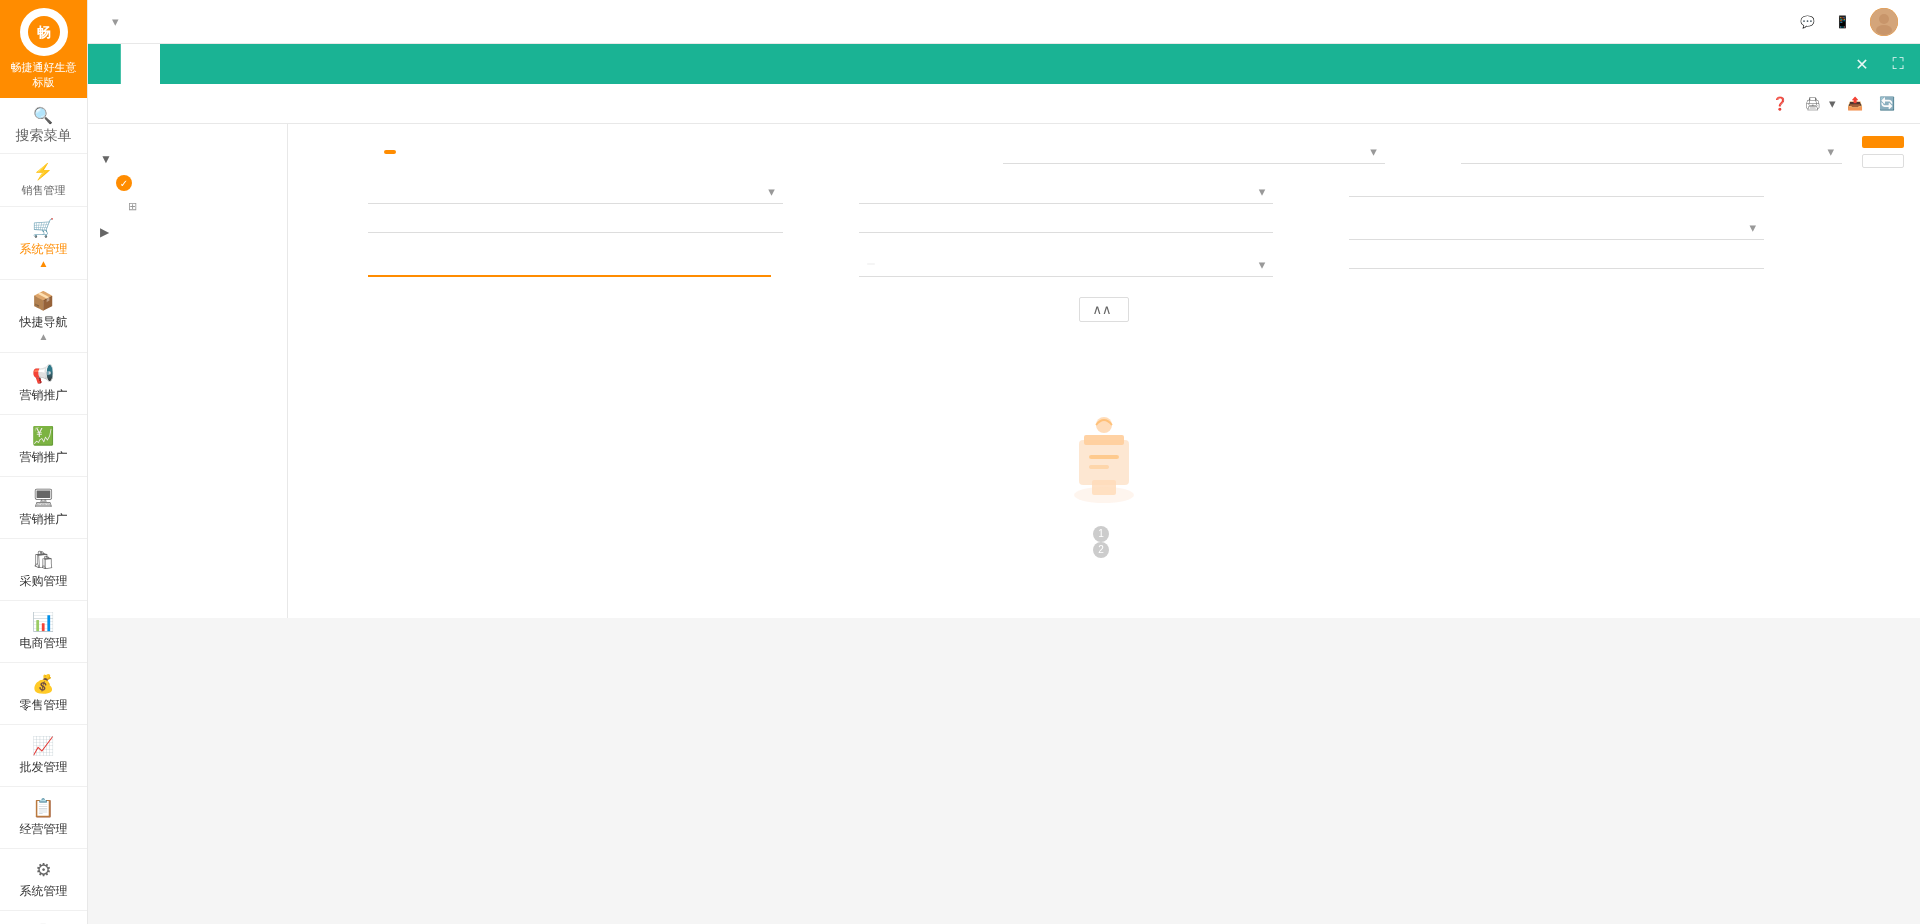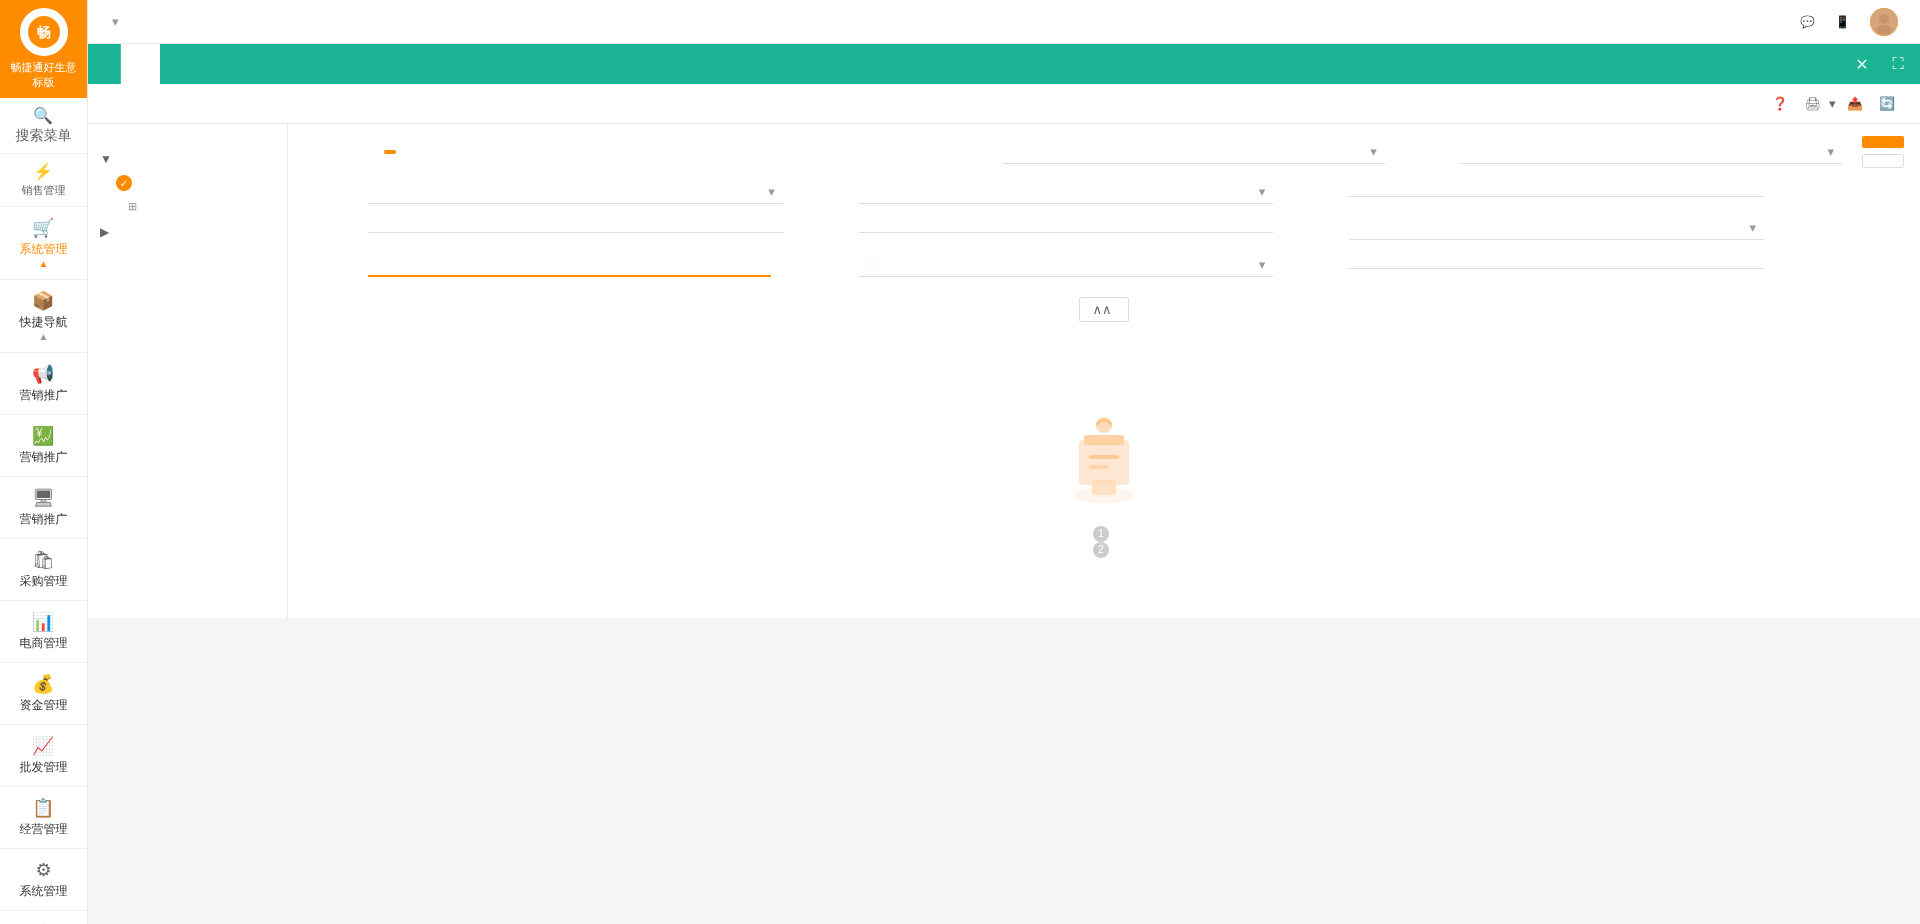--- a/index.html
+++ b/index.html
@@ -151,21 +151,21 @@
   <div class="sidebar-item">
     <div class="sidebar-item-icon">🛍</div>
     <div class="sidebar-item-label">采购管理</div>
   </div>
   <div class="sidebar-item">
     <div class="sidebar-item-icon">📊</div>
     <div class="sidebar-item-label">电商管理</div>
   </div>
   <div class="sidebar-item">
     <div class="sidebar-item-icon">💰</div>
-    <div class="sidebar-item-label">资金管理</div>
+    <div class="sidebar-item-label">零售管理</div>
   </div>
   <div class="sidebar-item">
     <div class="sidebar-item-icon">📈</div>
     <div class="sidebar-item-label">批发管理</div>
   </div>
   <div class="sidebar-item">
     <div class="sidebar-item-icon">📋</div>
     <div class="sidebar-item-label">经营管理</div>
   </div>
   <div class="sidebar-item">

